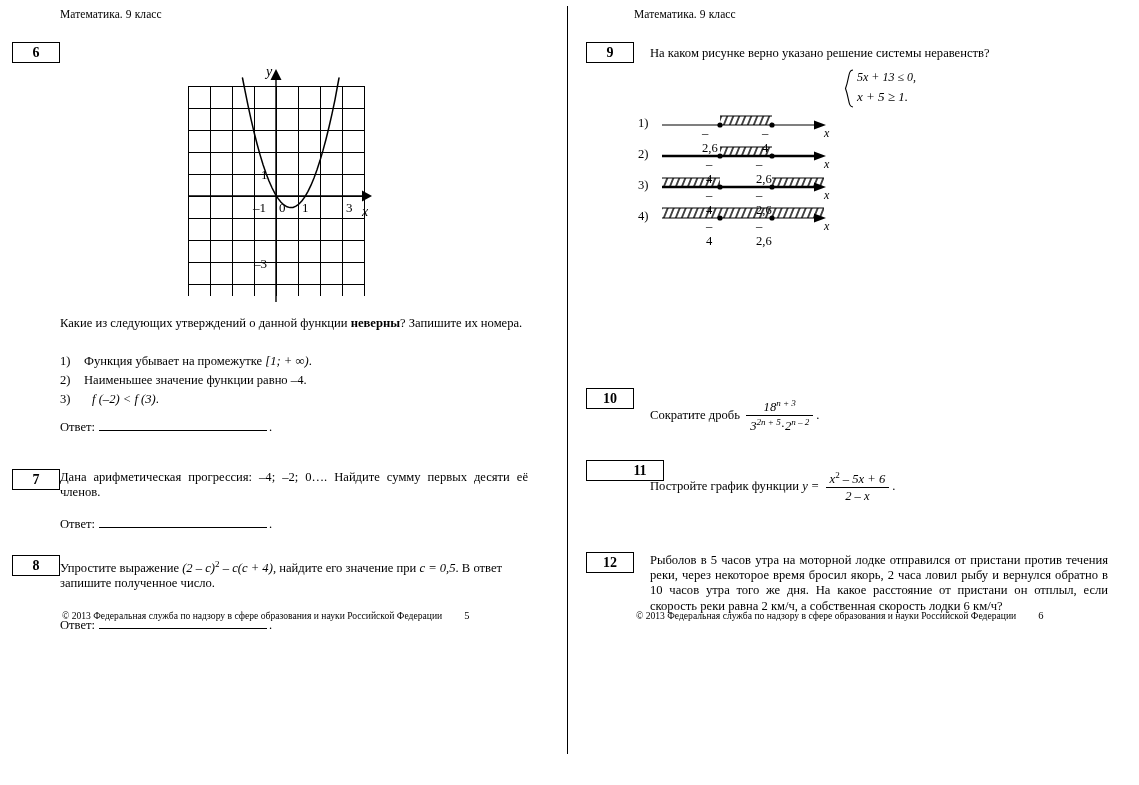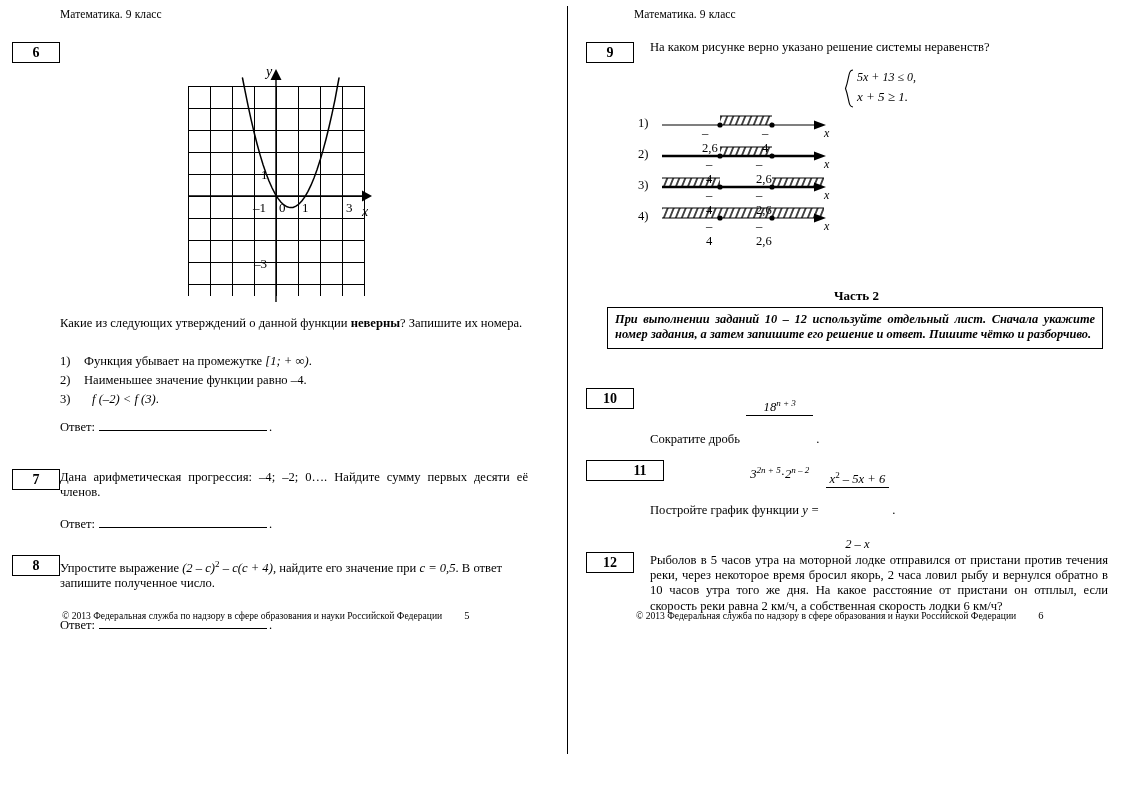--- a/index.html
+++ b/index.html
@@ -40,21 +40,21 @@
   .ans{position:absolute;font-size:12.6px;}
   .ans .lbl{display:inline-block;}
   .ans .rule{display:inline-block;width:168px;border-bottom:1.4px solid #000;height:11px;margin:0 2px 0 4px;}
 
   
   .mth{font-style:italic;font-family:"Liberation Serif",serif;}
   .up{vertical-align:super;font-size:.72em;font-style:italic;}
   .upn{vertical-align:super;font-size:.72em;font-style:normal;}
   .frac{display:inline-block;vertical-align:middle;text-align:center;margin:0 3px;line-height:1.12;}
   .frac .num{display:block;border-bottom:1.1px solid #000;padding:0 4px 1px;}
-  .frac .den{display:block;padding:1px 4px 0;margin-top:48px;}
+  .frac .den{display:block;padding:1px 4px 0;}
 
   
   .olist{position:absolute;font-size:12.6px;line-height:19px;}
   .olist .row{display:block;white-space:nowrap;}
   .olist .mk{display:inline-block;width:24px;}
 
   
   #graph{position:absolute;left:176px;top:64px;width:196px;height:240px;}
   #graph svg{display:block;}
 
@@ -167,21 +167,21 @@
   </div>
 </div>
 
 <div class="divider"></div>
 
 <div class="page page-right">
 
   <div class="hdr">Математика. 9 класс</div>
 
   <div class="numbox" style="left:12px;top:42px;">9</div>
-  <div class="body-txt nojust" style="left:76px;top:40px;width:460px;">На каком рисунке верно указано решение системы неравенств?</div>
+  <div class="body-txt nojust" style="left:76px;top:46px;width:460px;">На каком рисунке верно указано решение системы неравенств?</div>
 
   <div style="position:absolute;left:268px;top:68px;">
     <svg width="14" height="40" style="position:absolute;left:0;top:1px;" xmlns="http://www.w3.org/2000/svg">
       <path d="M11,1 C6,1 7.5,9 3.5,19.5 C7.5,30 6,38 11,38" fill="none" stroke="#000" stroke-width="1.1"></path>
     </svg>
     <div style="margin-left:15px;font-size:12px;line-height:19px;" class="mth">5x + 13 ≤ 0,</div>
     <div style="margin-left:15px;font-size:13px;line-height:19px;" class="mth">x + 5 ≥ 1.</div>
   </div>
 
   <div class="nl-wrap" style="left:64px;top:112px;">
@@ -247,22 +247,20 @@
         <line x1="0" y1="3" x2="162" y2="3" stroke="#000" stroke-width="1"></line>
         <circle cx="58" cy="13" r="2.6" fill="#000"></circle>
         <circle cx="110" cy="13" r="2.6" fill="#000"></circle>
         <text x="162" y="25" font-family="Liberation Serif, serif" font-size="12" font-style="italic">x</text>
       </svg>
       <span class="nl-lbl" style="left:68px;top:14px;">–4</span>
       <span class="nl-lbl" style="left:118px;top:14px;">–2,6</span>
     </div>
   </div>
 
-  <div class="part2-title" style="top:288px;left:0;">Часть 2</div>
-  <div class="instr" style="left:33px;top:307px;width:480px;">При выполнении заданий 10 – 12 используйте отдельный лист. Сначала укажите номер задания, а затем запишите его решение и ответ. Пишите чётко и разборчиво.</div>
 
   <div class="numbox" style="left:12px;top:388px;">10</div>
   <div style="position:absolute;left:76px;top:398px;font-size:12.6px;white-space:nowrap;">
     <span>Сократите дробь</span>
     <span class="frac">
       <span class="num"><span class="mth">18</span><span class="up">n + 3</span></span>
       <span class="den"><span class="mth">3</span><span class="up">2n + 5</span><span>·</span><span class="mth">2</span><span class="up">n – 2</span></span>
     </span><span>.</span>
   </div>
 

